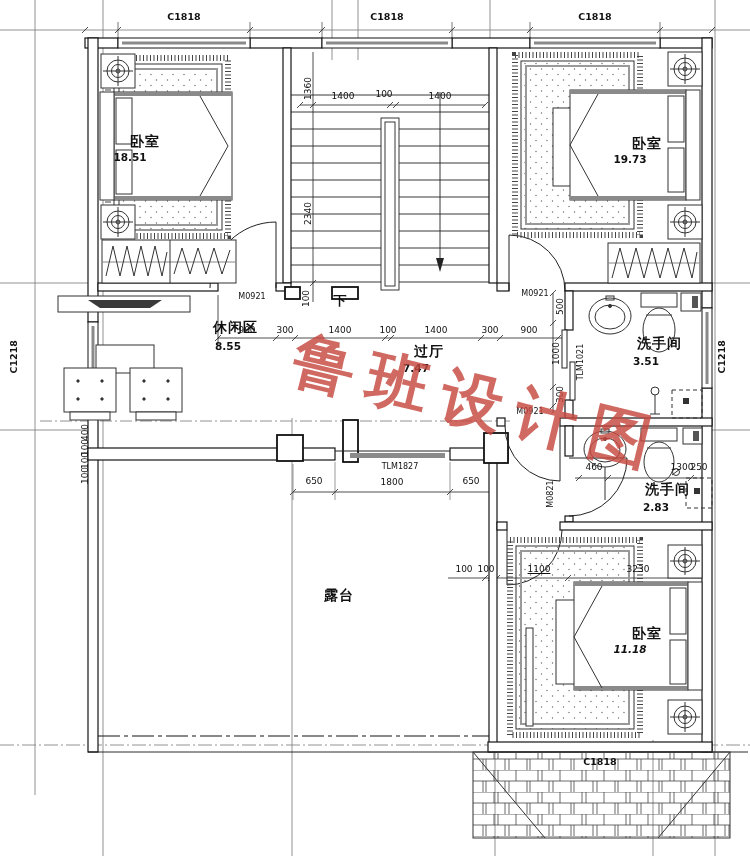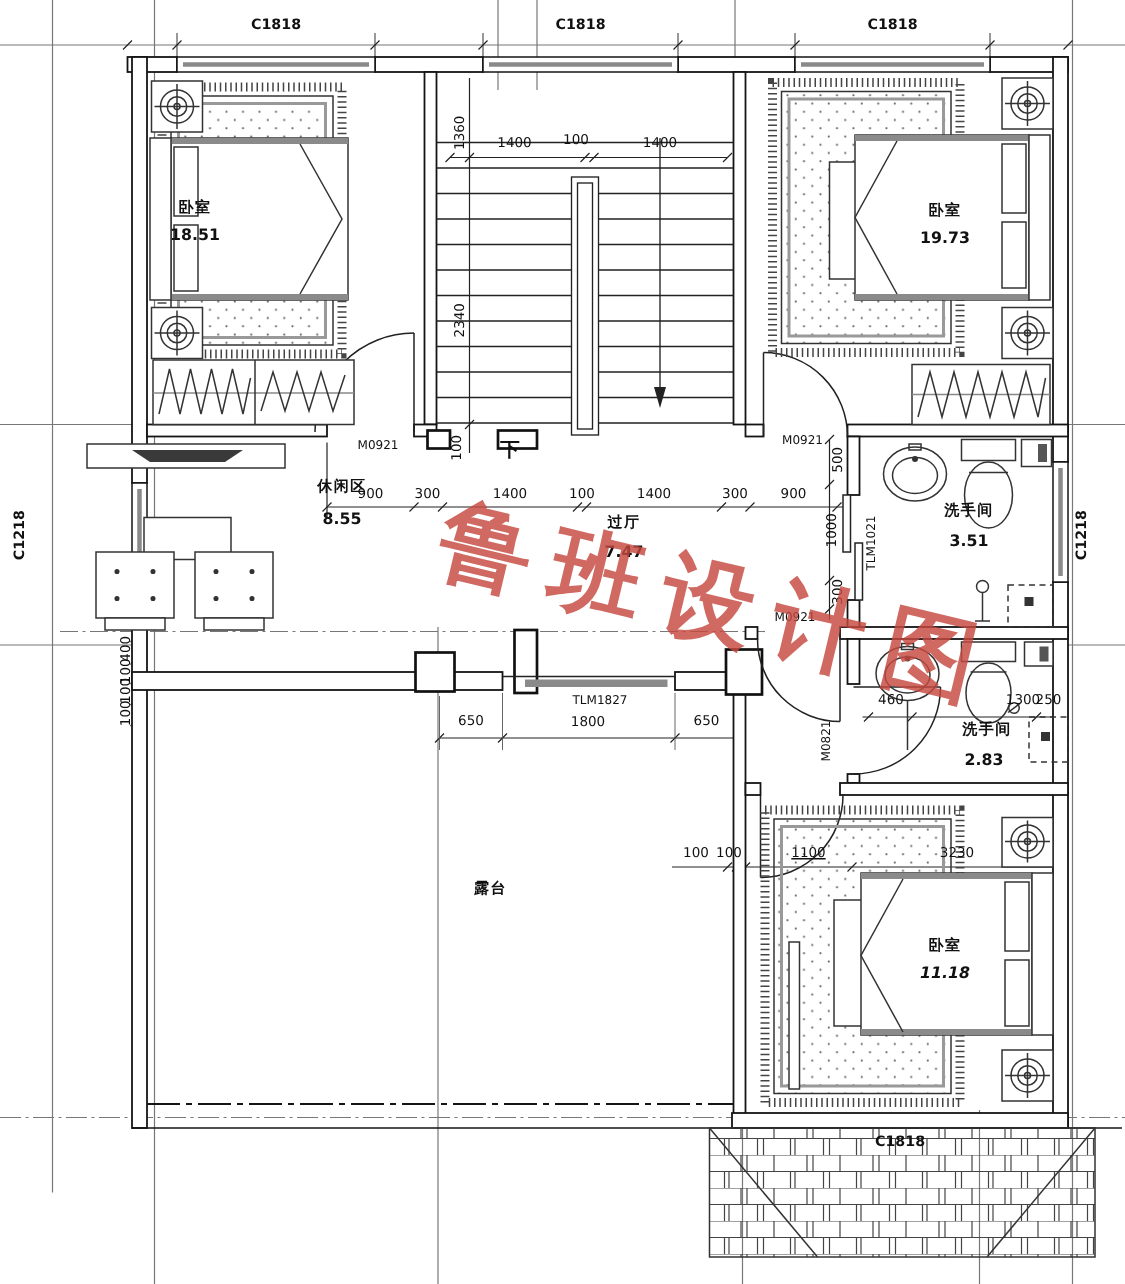--- a/index.html
+++ b/index.html
@@ -2,21 +2,21 @@
 <html><head>
 <meta charset="utf-8">
 <style>
   html,body{margin:0;padding:0;background:#fff;}
   .plan{position:relative;width:750px;height:856px;background:#fff;
         font-family:"DejaVu Sans",sans-serif;overflow:hidden;}
   .plan svg{position:absolute;left:0;top:0;}
   .lbl{position:absolute;font-size:9px;color:#111;text-align:center;
        white-space:nowrap;line-height:1;}
   .rot{transform:rotate(-90deg);transform-origin:center;}
-  .room{font-size:10px;font-weight:bold;letter-spacing:1px;}
+  .room{font-size:14px;font-weight:bold;letter-spacing:1px;text-align:right;}
   .area{font-size:10.5px;font-weight:bold;}
   .door{font-size:8px;}
   .win{font-size:9.5px;font-weight:bold;}
   .dim{font-size:9px;}
   .xia{font-size:13px;font-weight:bold;}
   .watermark{position:absolute;left:288px;top:368px;width:440px;
     transform:rotate(13.5deg);font-size:62px;font-weight:900;
     letter-spacing:14px;color:rgba(198,72,62,0.82);white-space:nowrap;
     pointer-events:none;z-index:5;}
 </style>

